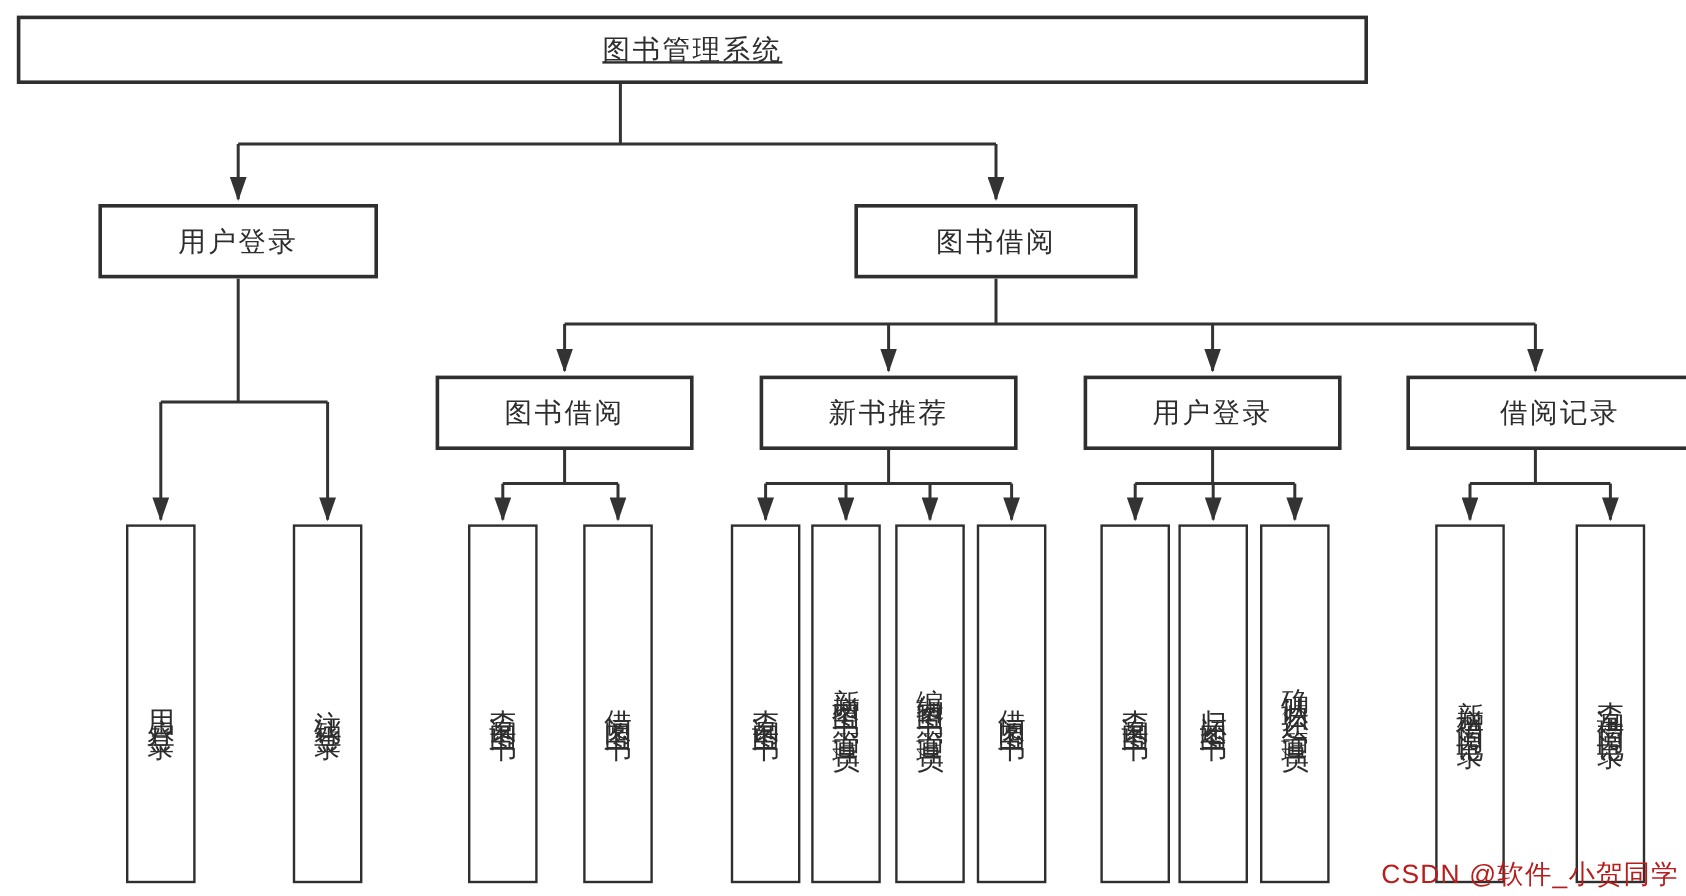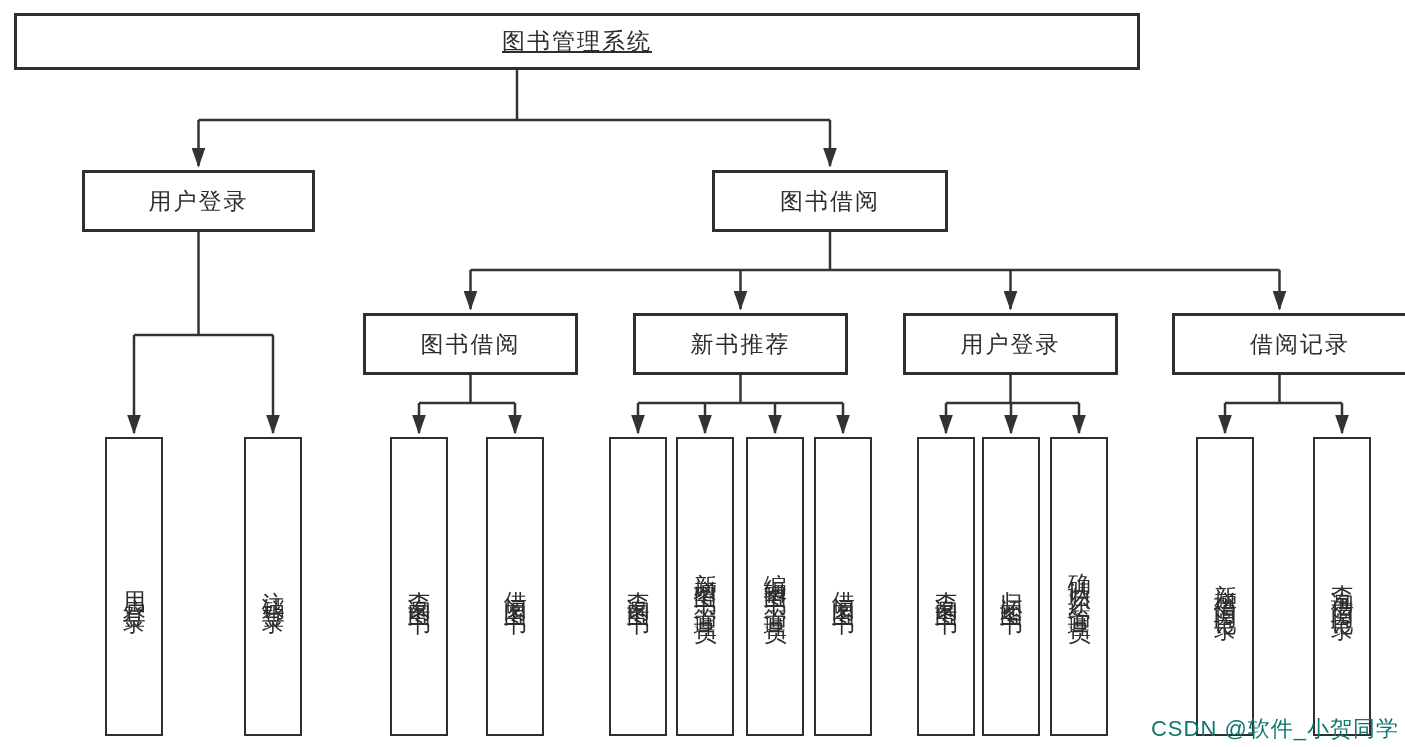--- a/index.html
+++ b/index.html
@@ -47,21 +47,21 @@
     line-height: 1.1;
     letter-spacing: 7px;
     color: #2d2d2d;
   }
   .watermark {
     position: absolute;
     z-index: 10;
     right: 6px;
     top: 714px;
     font-size: 22px;
-    color: #0f766e;
+    color: #b91c1c;
     letter-spacing: 1px;
     white-space: nowrap;
   }
 </style>
 </head>
 <body>
 
 <div id="canvas">
 
   <svg id="wires" width="1405" height="747" viewBox="0 0 1405 747" xmlns="http://www.w3.org/2000/svg">

